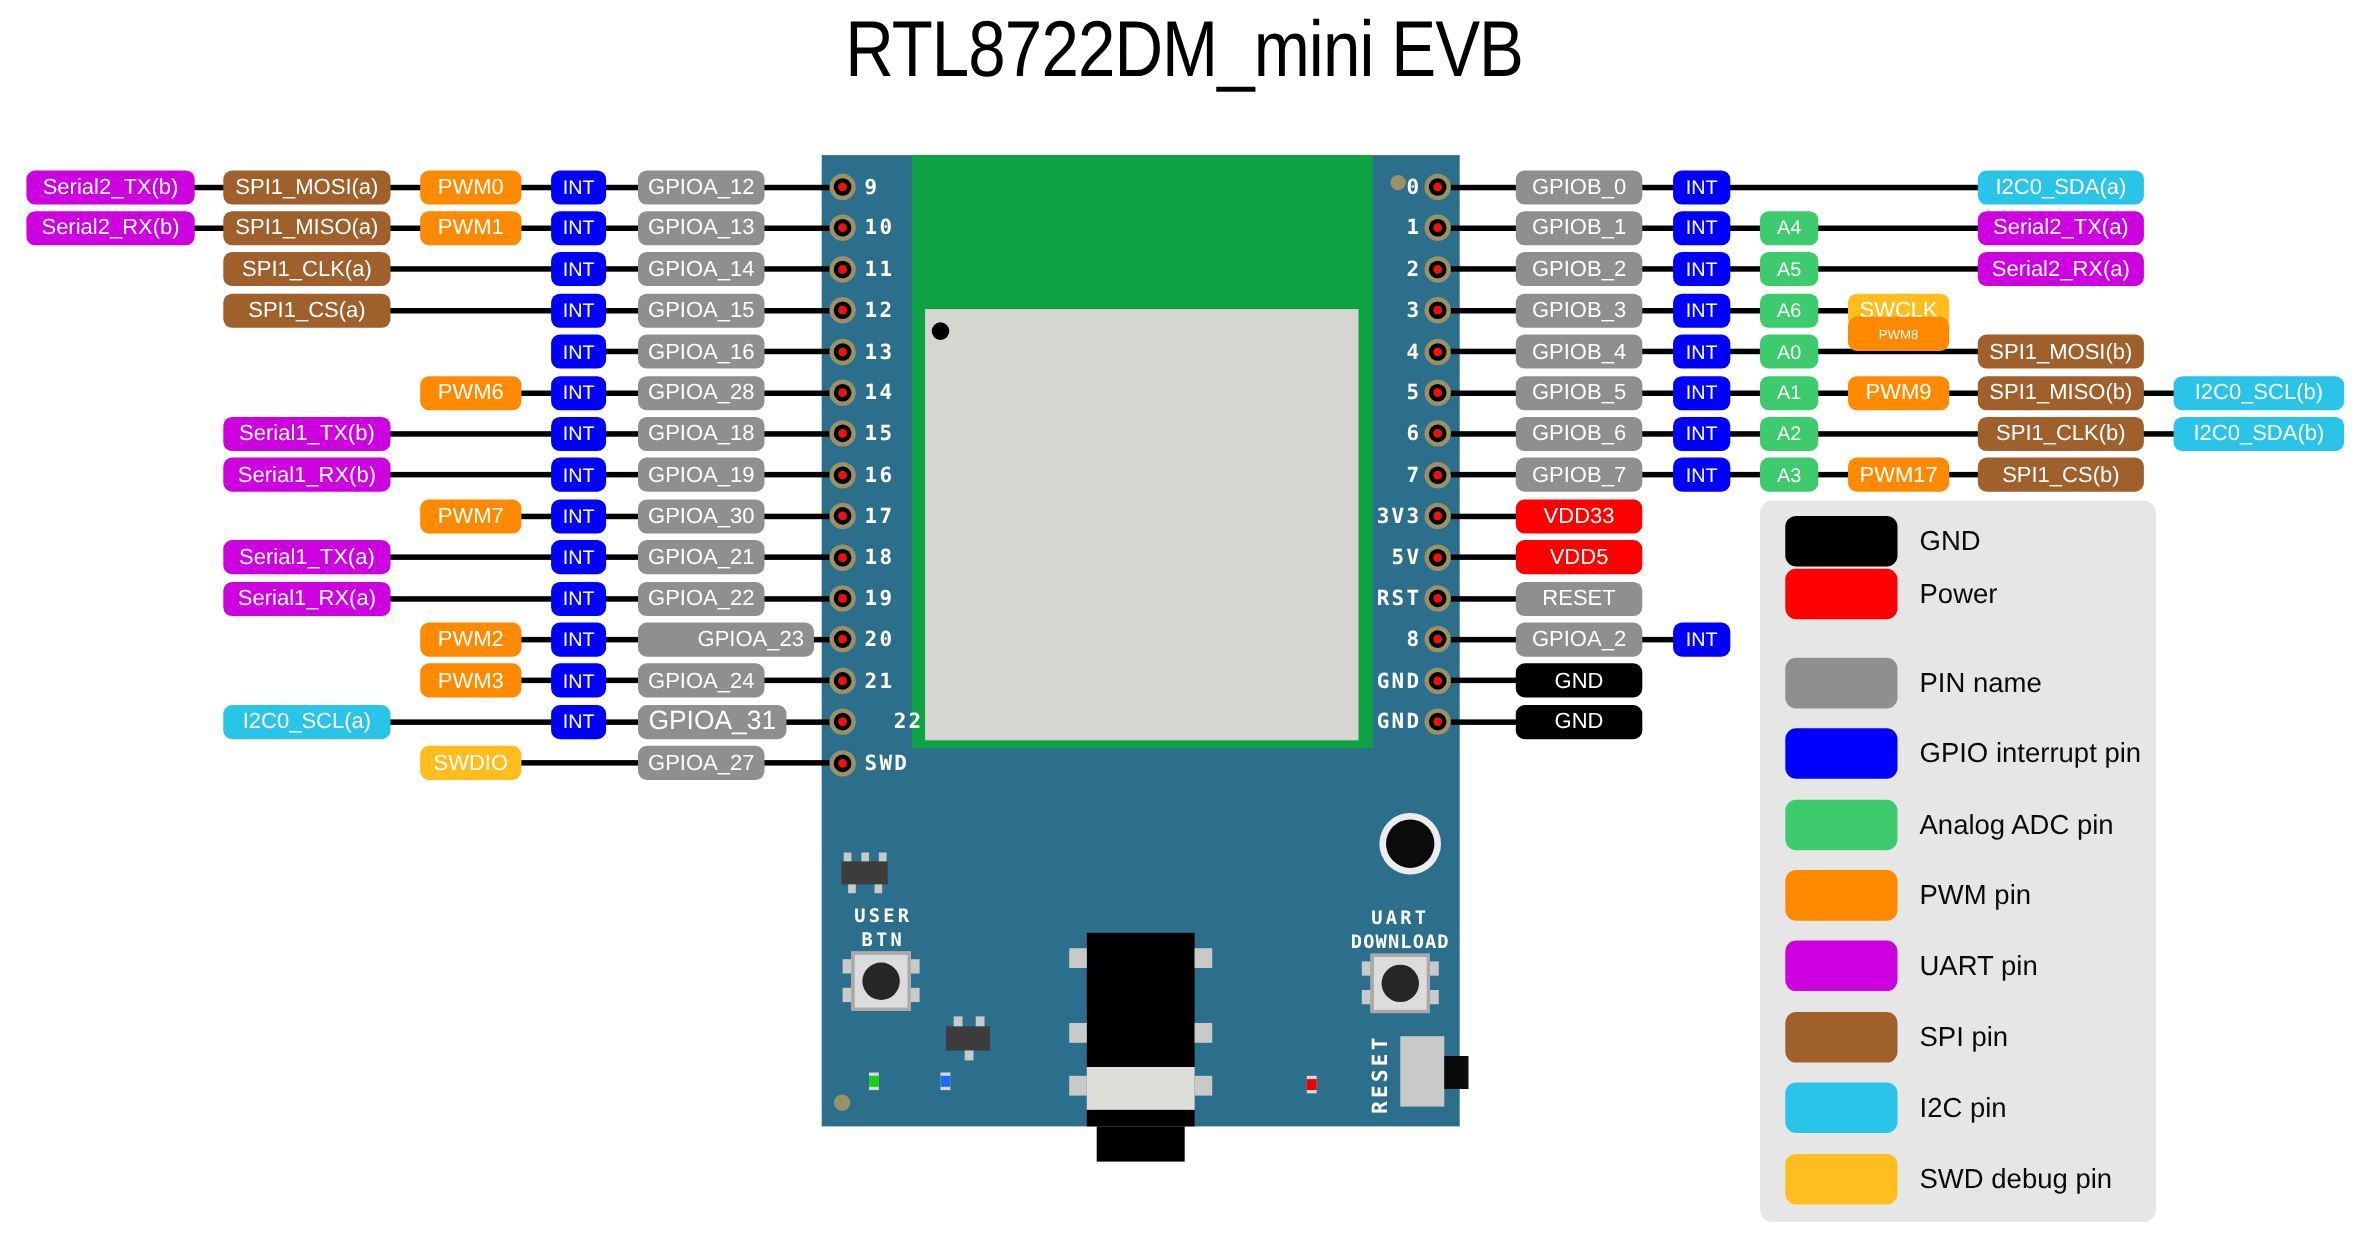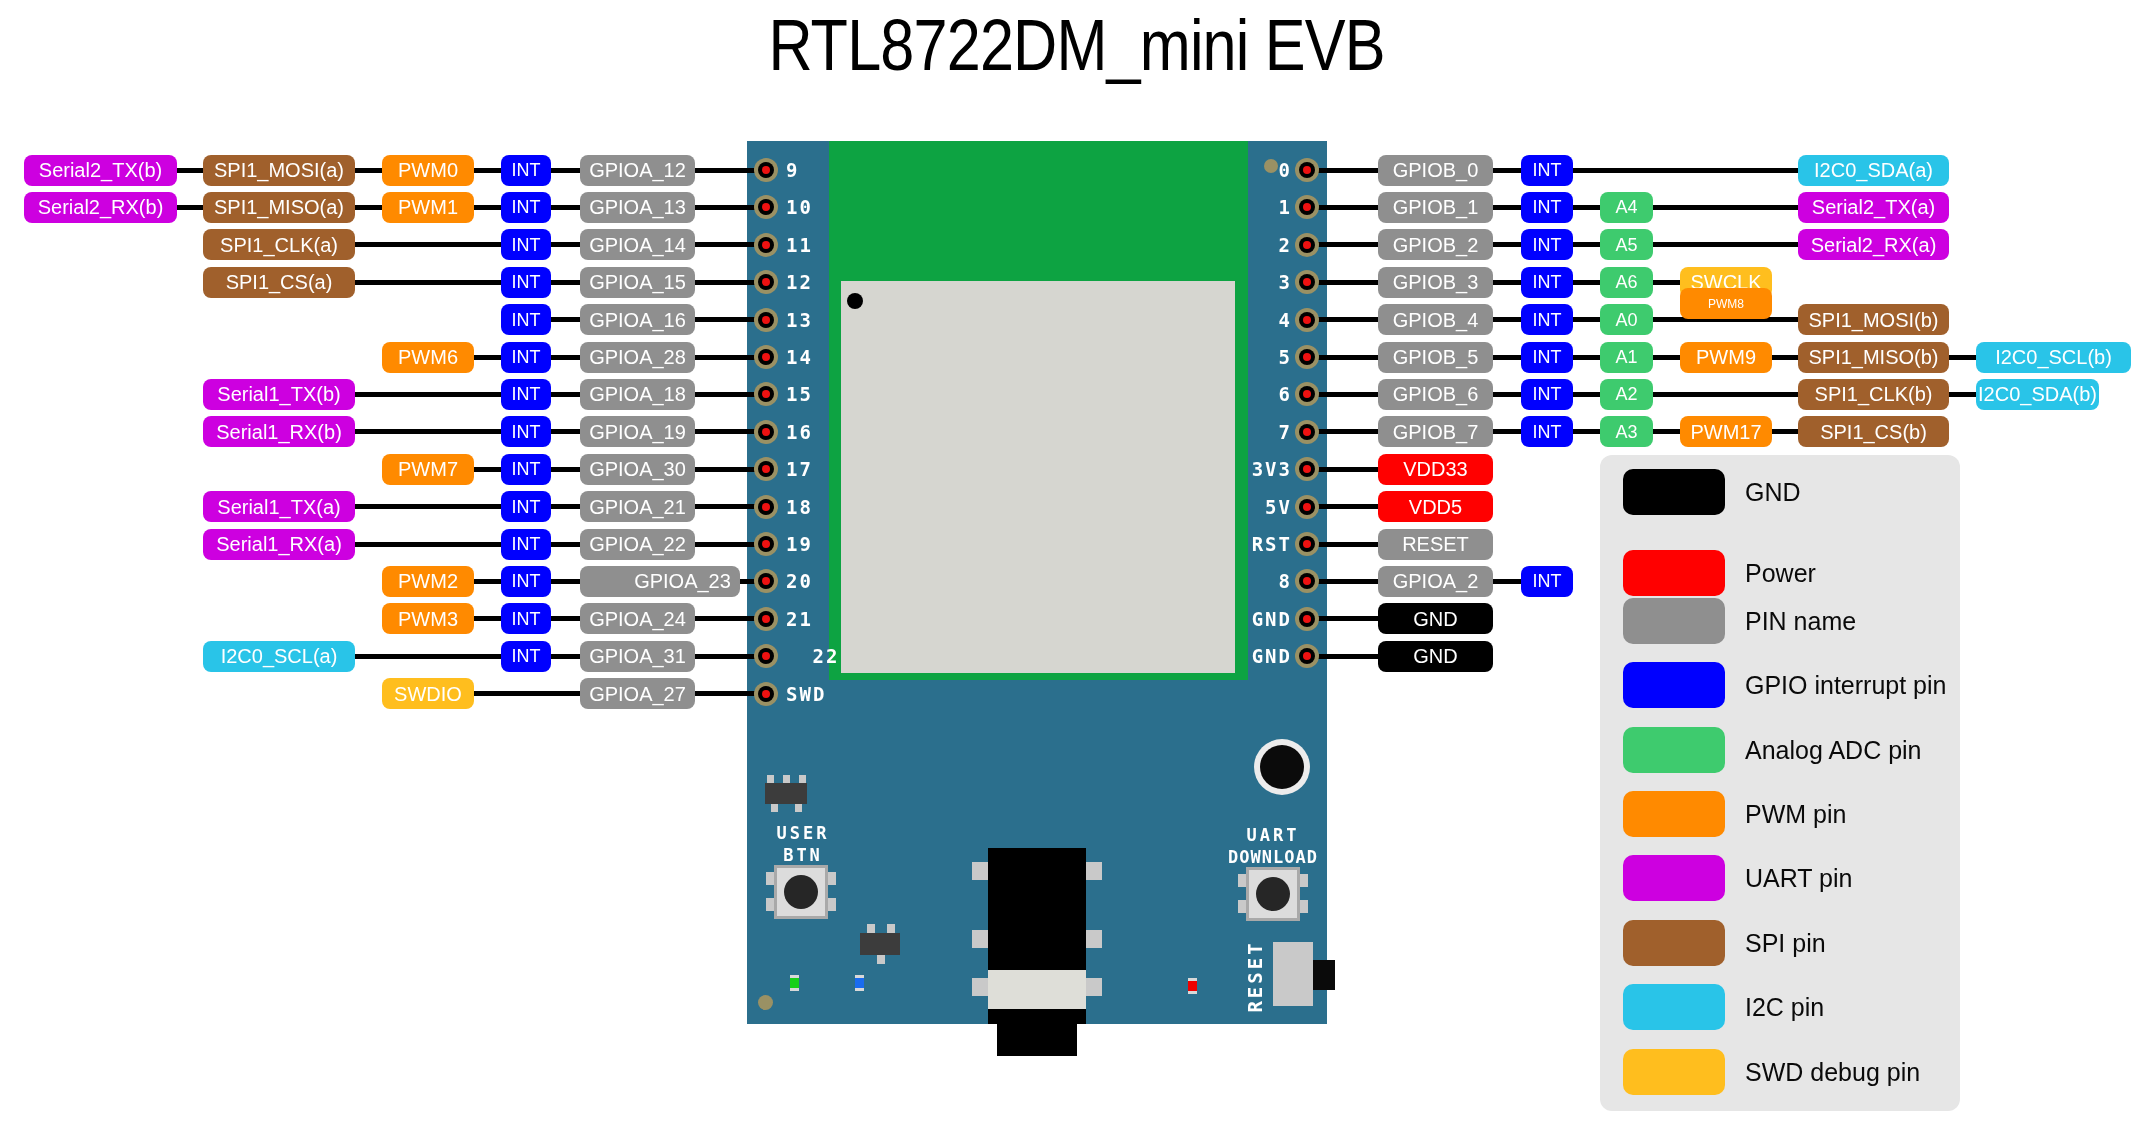--- a/index.html
+++ b/index.html
@@ -269,21 +269,21 @@
       <div class="pin-box" style="left: 580px; top: 603.3px; width: 115px; background: rgb(143, 143, 143); font-size: 20px;">GPIOA_24</div>
       <div class="pad" style="left: 754px; top: 606.8px;">
         <div class="pad-mid">
           <div class="pad-core"></div>
         </div>
       </div>
       <div class="pin-num" style="left: 786px; top: 606.8px; width: 80px; text-align: left;">21</div>
       <div class="wire" style="left: 279px; top: 653.7px; width: 487px; background: rgb(0, 0, 0);"></div>
       <div class="pin-box" style="left: 203px; top: 640.7px; width: 152px; background: rgb(41, 196, 232); font-size: 20px;">I2C0_SCL(a)</div>
       <div class="pin-box" style="left: 501px; top: 640.7px; width: 50px; background: rgb(0, 0, 255); font-size: 18px;">INT</div>
-      <div class="pin-box" style="left: 580px; top: 640.7px; width: 115px; background: rgb(143, 143, 143); font-size: 20px;">GPIOA_31</div>
+      <div class="pin-box" style="left: 580px; top: 640.7px; width: 135px; background: rgb(143, 143, 143); font-size: 24px;">GPIOA_31</div>
       <div class="pad" style="left: 754px; top: 644.2px;">
         <div class="pad-mid">
           <div class="pad-core"></div>
         </div>
       </div>
       <div class="pin-num" style="left: 786px; top: 644.2px; width: 80px; text-align: center;">22</div>
       <div class="wire" style="left: 428px; top: 691.1px; width: 338px; background: rgb(0, 0, 0);"></div>
       <div class="pin-box" style="left: 382px; top: 678.1px; width: 92px; background: rgb(255, 190, 30); font-size: 20px;">SWDIO</div>
       <div class="pin-box" style="left: 580px; top: 678.1px; width: 115px; background: rgb(143, 143, 143); font-size: 20px;">GPIOA_27</div>
       <div class="pad" style="left: 754px; top: 681.6px;">
@@ -359,21 +359,21 @@
         <div class="pad-mid">
           <div class="pad-core"></div>
         </div>
       </div>
       <div class="pin-num" style="left: 1212px; top: 345px; width: 80px; text-align: right;">5</div>
       <div class="wire" style="left: 1307px; top: 391.9px; width: 746.5px; background: rgb(0, 0, 0);"></div>
       <div class="pin-box" style="left: 1378px; top: 378.9px; width: 115px; background: rgb(143, 143, 143); font-size: 20px;">GPIOB_6</div>
       <div class="pin-box" style="left: 1521px; top: 378.9px; width: 52px; background: rgb(0, 0, 255); font-size: 18px;">INT</div>
       <div class="pin-box" style="left: 1600px; top: 378.9px; width: 53px; background: rgb(62, 203, 110); font-size: 18px;">A2</div>
       <div class="pin-box" style="left: 1798px; top: 378.9px; width: 151px; background: rgb(160, 96, 44); font-size: 20px;">SPI1_CLK(b)</div>
-      <div class="pin-box" style="left: 1976px; top: 378.9px; width: 123px; background: rgb(41, 196, 232); font-size: 20px;">I2C0_SDA(b)</div>
+      <div class="pin-box" style="left: 1976px; top: 378.9px; width: 155px; background: rgb(41, 196, 232); font-size: 20px;">I2C0_SDA(b)</div>
       <div class="pad" style="left: 1295px; top: 382.4px;">
         <div class="pad-mid">
           <div class="pad-core"></div>
         </div>
       </div>
       <div class="pin-num" style="left: 1212px; top: 382.4px; width: 80px; text-align: right;">6</div>
       <div class="wire" style="left: 1307px; top: 429.3px; width: 566.5px; background: rgb(0, 0, 0);"></div>
       <div class="pin-box" style="left: 1378px; top: 416.3px; width: 115px; background: rgb(143, 143, 143); font-size: 20px;">GPIOB_7</div>
       <div class="pin-box" style="left: 1521px; top: 416.3px; width: 52px; background: rgb(0, 0, 255); font-size: 18px;">INT</div>
       <div class="pin-box" style="left: 1600px; top: 416.3px; width: 53px; background: rgb(62, 203, 110); font-size: 18px;">A3</div>
@@ -434,21 +434,21 @@
         </div>
       </div>
       <div class="pin-num" style="left: 1212px; top: 644.2px; width: 80px; text-align: right;">GND</div>
     </div>
 
   <div class="legend" id="legend">
       <div class="legend-row" style="top: 14px;">
         <div class="legend-swatch" style="background: rgb(0, 0, 0);"></div>
         <div class="legend-label">GND</div>
       </div>
-      <div class="legend-row" style="top: 95px;">
+      <div class="legend-row" style="top: 62px;">
         <div class="legend-swatch" style="background: rgb(255, 0, 0);"></div>
         <div class="legend-label">Power</div>
       </div>
       <div class="legend-row" style="top: 142.8px;">
         <div class="legend-swatch" style="background: rgb(143, 143, 143);"></div>
         <div class="legend-label">PIN name</div>
       </div>
       <div class="legend-row" style="top: 207.2px;">
         <div class="legend-swatch" style="background: rgb(0, 0, 255);"></div>
         <div class="legend-label">GPIO interrupt pin</div>

